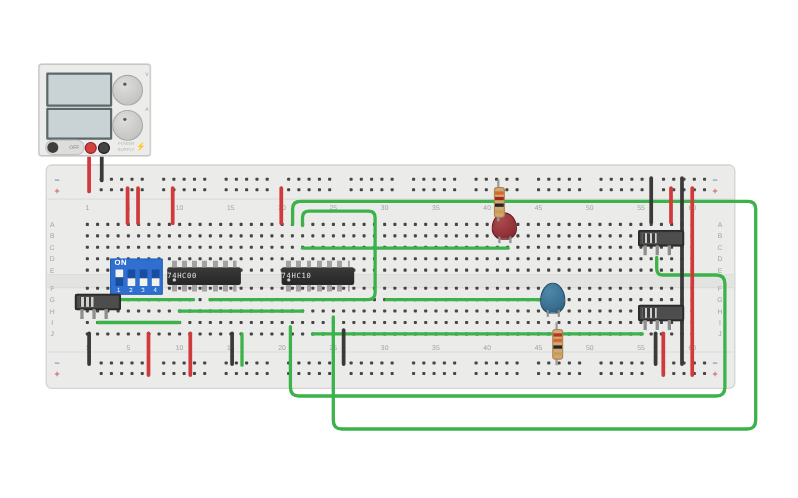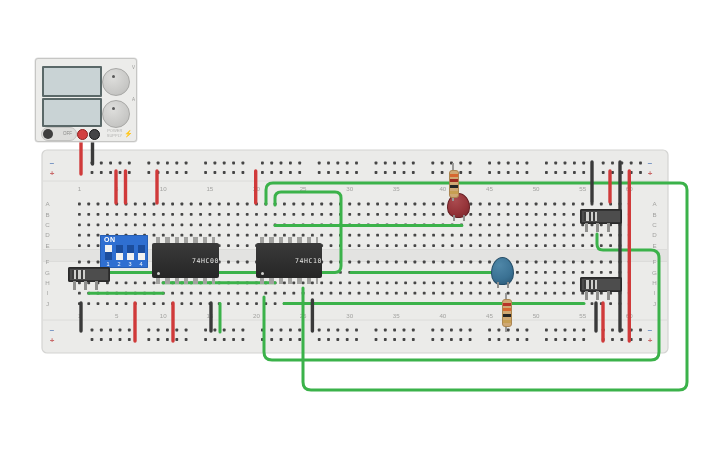--- a/index.html
+++ b/index.html
@@ -32,22 +32,22 @@
   .psu-caption .bolt{font-size:7px;color:#c2c2c0;}
 
   
   .dip{position:absolute;left:100px;top:235px;width:48px;height:33px;z-index:2;
        background:#2f6fd1;border-radius:1px;box-shadow:inset 0 0 0 1px #275fb4;}
   .dip-on{position:absolute;left:4px;top:1px;font-size:7px;font-weight:bold;color:#fff;letter-spacing:.5px;}
   .dip-ch{position:absolute;top:10px;width:7px;height:15px;background:#1b4d9d;}
   .dip-slider{position:absolute;left:0;width:7px;height:7px;background:#f2f2f0;}
   .dip-num{position:absolute;top:26px;width:7px;text-align:center;font-size:5.5px;color:#fff;}
 
-  .ic{position:absolute;height:35px;z-index:2;background:linear-gradient(#3a3a3a,#262626);
-      border-radius:2px;display:flex;align-items:center;justify-content:flex-end;}
+  .ic{position:absolute;height:16px;z-index:2;background:linear-gradient(#3a3a3a,#262626);
+      border-radius:2px;display:flex;align-items:center;justify-content:flex-start;}
   .ic.ic1{left:152px;top:243px;width:67px;}
   .ic.ic2{left:256px;top:243px;width:66px;}
   .ic::before,.ic::after{content:"";position:absolute;left:4px;right:4px;height:6px;
       background:repeating-linear-gradient(90deg,#a2a2a0 0 4.5px,rgba(0,0,0,0) 4.5px 9.32px);}
   .ic::before{top:-6px;} .ic::after{bottom:-6px;}
   .ic .pin1dot{position:absolute;left:5px;bottom:3px;width:3px;height:3px;border-radius:50%;background:#cfcfcd;}
   .ic .ic-label{font-family:"DejaVu Sans Mono", monospace;font-size:6.5px;color:#e4e4e2;letter-spacing:.6px;}
 
   .sswitch{position:absolute;width:42px;height:15px;z-index:2;background:#3b3b3b;border-radius:2px;
       box-shadow:inset 0 0 0 1.5px #2a2a2a;}

